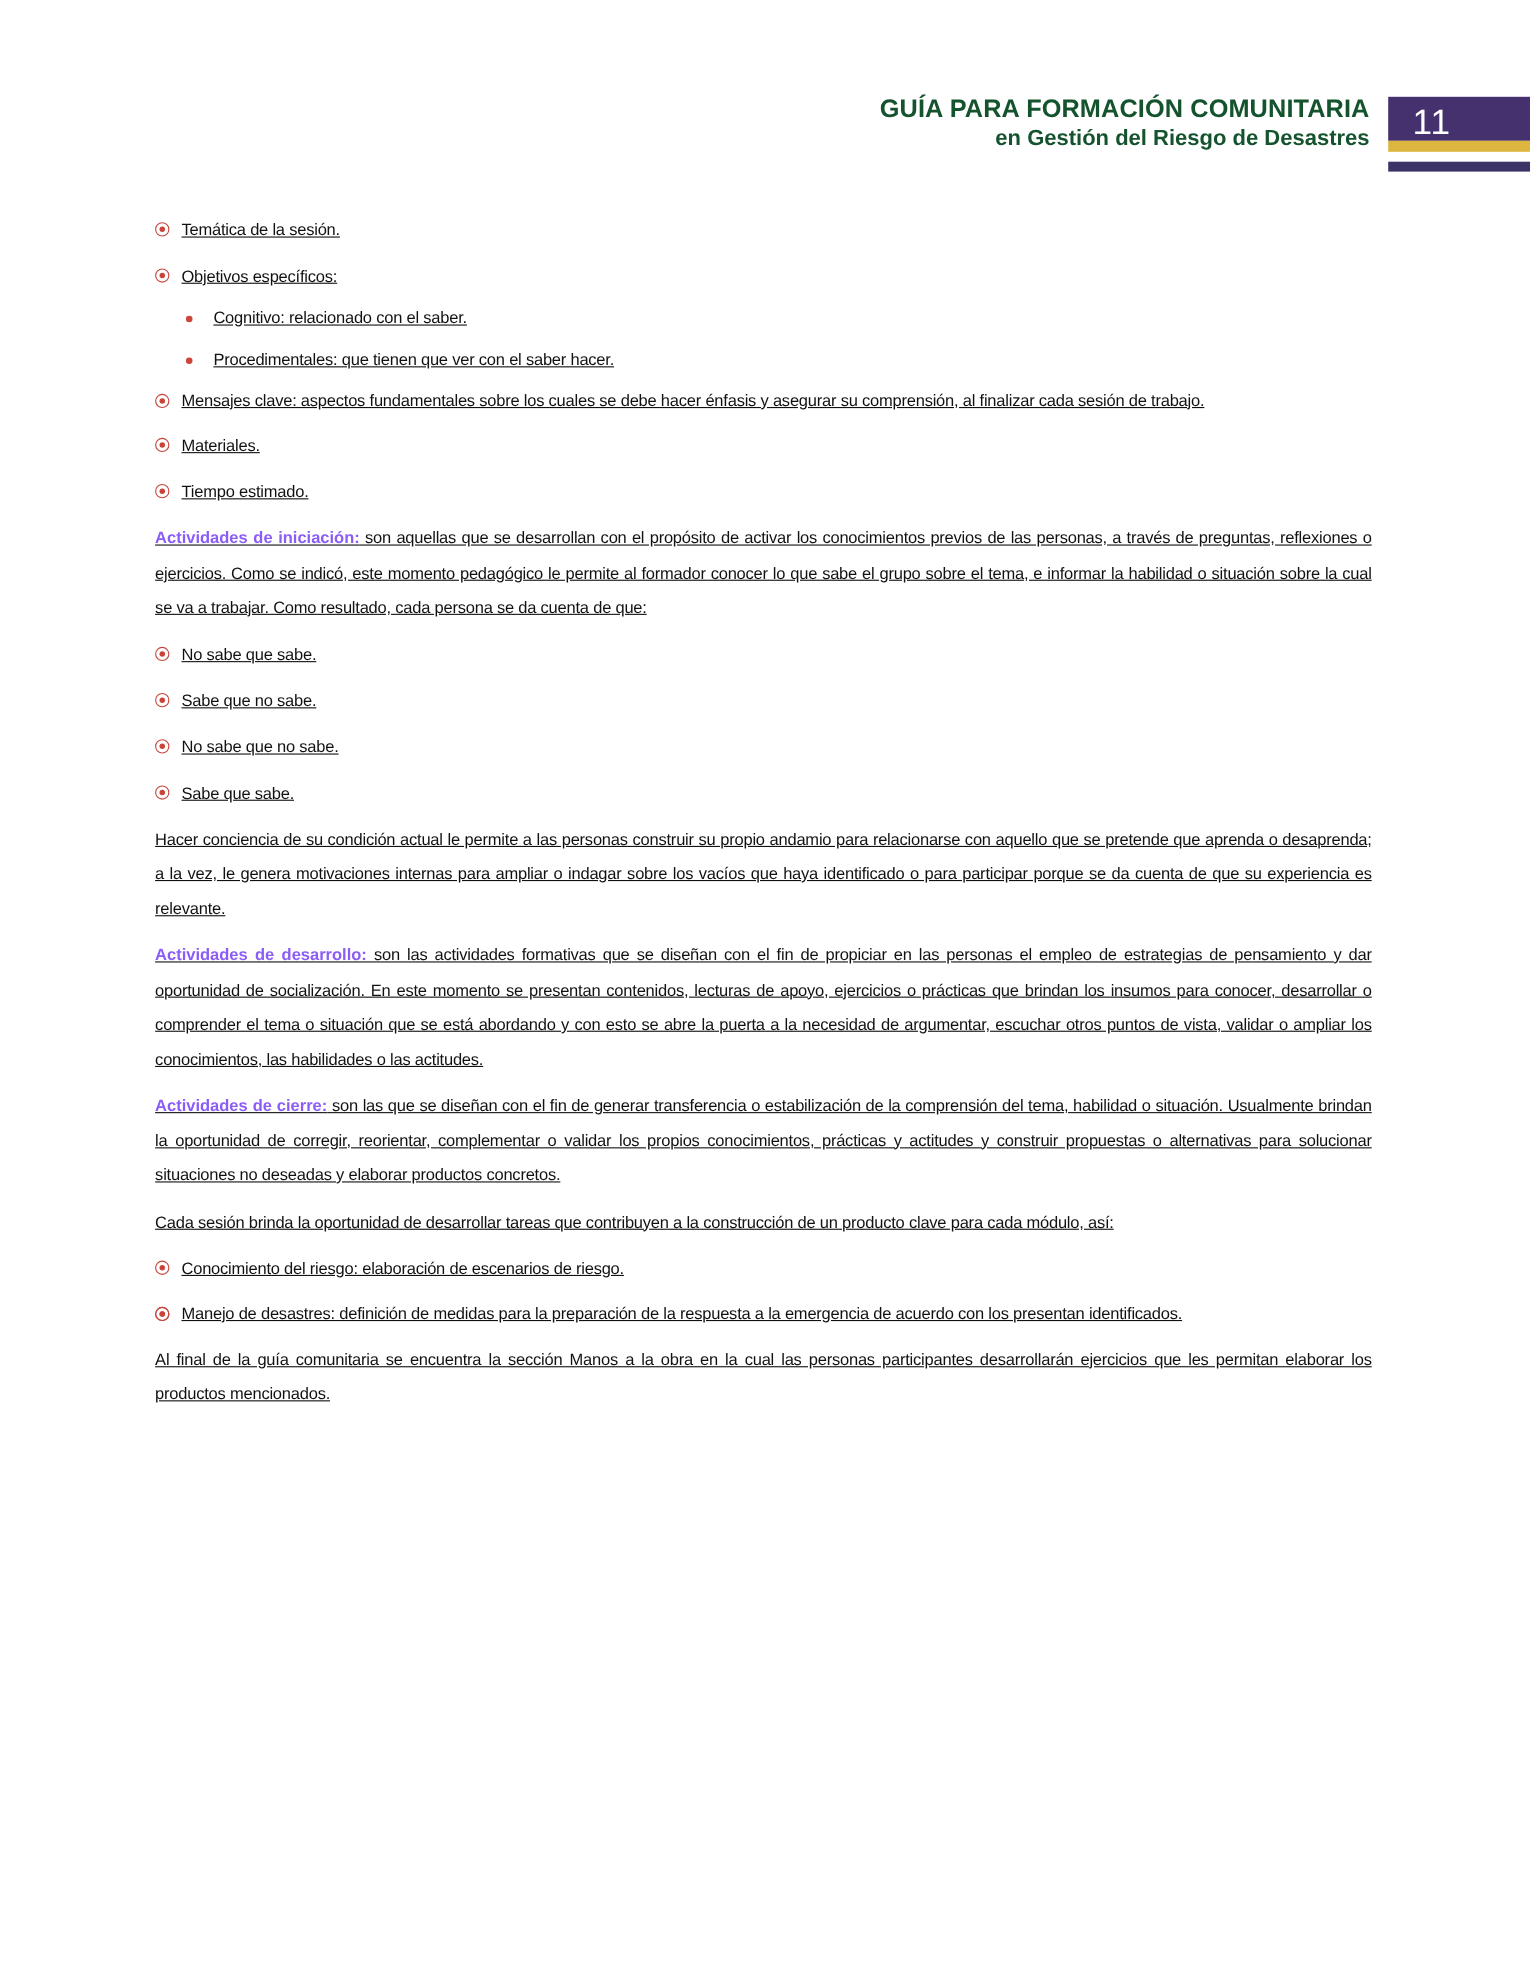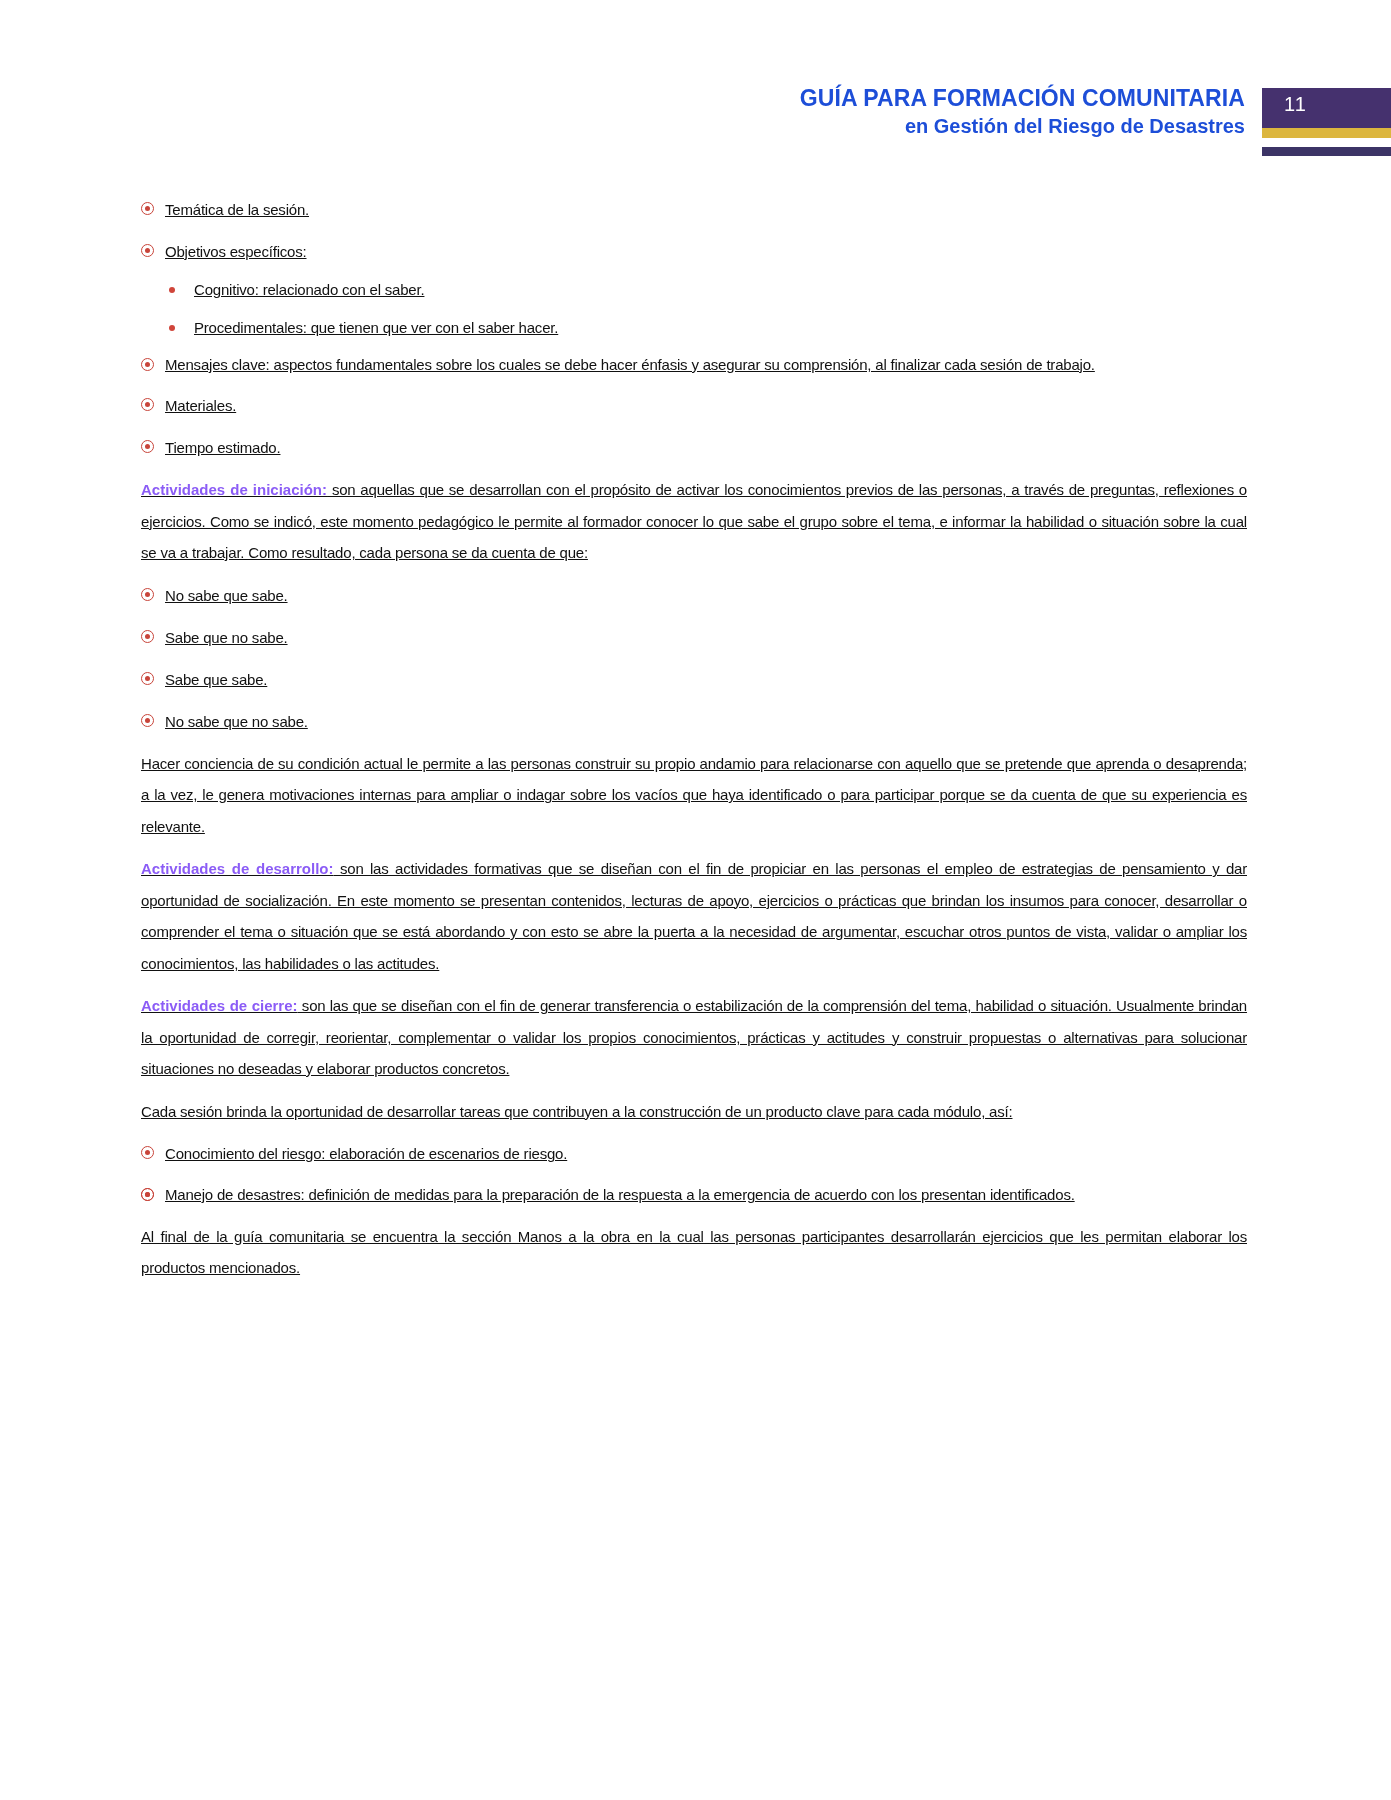--- a/index.html
+++ b/index.html
@@ -15,21 +15,21 @@
     font-family: "Liberation Sans", "DejaVu Sans", sans-serif;
     color: #111111;
   }
   .header {
     position: absolute;
     right: 146px;
     top: 84px;
     text-align: right;
     font-family: "Liberation Sans", sans-serif;
     font-weight: bold;
-    color: #1d4ed8;
+    color: #14532d;
   }
   .header .line1 {
     font-size: 23px;
     line-height: 28px;
     letter-spacing: 0.1px;
   }
   .header .line2 {
     font-size: 20px;
     line-height: 28px;
   }
@@ -39,21 +39,21 @@
     top: 88px;
     width: 129px;
     height: 40px;
     background: #45316e;
   }
   .page-num {
     position: absolute;
     left: 22px;
     top: 5px;
     font-family: "Liberation Sans", sans-serif;
-    font-size: 20px;
+    font-size: 32px;
     color: #ffffff;
     letter-spacing: 1px;
     font-weight: normal;
   }
   .tab-stripe-yellow {
     position: absolute;
     left: 1262px;
     top: 128px;
     width: 129px;
     height: 10px;
@@ -184,25 +184,25 @@
   <div class="bullet">
     <span class="mk"></span>
     <span>No sabe que sabe.</span>
   </div>
   <div class="bullet">
     <span class="mk"></span>
     <span>Sabe que no sabe.</span>
   </div>
   <div class="bullet">
     <span class="mk"></span>
+    <span>No sabe que no sabe.</span>
+  </div>
+  <div class="bullet">
+    <span class="mk"></span>
     <span>Sabe que sabe.</span>
-  </div>
-  <div class="bullet">
-    <span class="mk"></span>
-    <span>No sabe que no sabe.</span>
   </div>
 
   <p class="para" style="margin-top:0">Hacer conciencia de su condición actual le permite a las personas construir su propio andamio para relacionarse con aquello que se pretende que aprenda o desaprenda; a la vez, le genera motivaciones internas para ampliar o indagar sobre los vacíos que haya identificado o para participar porque se da cuenta de que su experiencia es relevante.</p>
 
   <p class="para" style="margin-top:0">
     <span class="label">Actividades de desarrollo:</span><span> son las actividades formativas que se diseñan con el fin de propiciar en las personas el empleo de estrategias de pensamiento y dar oportunidad de socialización. En este momento se presentan contenidos, lecturas de apoyo, ejercicios o prácticas que brindan los insumos para conocer, desarrollar o comprender el tema o situación que se está abordando y con esto se abre la puerta a la necesidad de argumentar, escuchar otros puntos de vista, validar o ampliar los conocimientos, las habilidades o las actitudes.</span>
   </p>
 
   <p class="para" style="margin-top:0">
     <span class="label">Actividades de cierre:</span><span> son las que se diseñan con el fin de generar transferencia o estabilización de la comprensión del tema, habilidad o situación. Usualmente brindan la oportunidad de corregir, reorientar, complementar o validar los propios conocimientos, prácticas y actitudes y construir propuestas o alternativas para solucionar situaciones no deseadas y elaborar productos concretos.</span>

